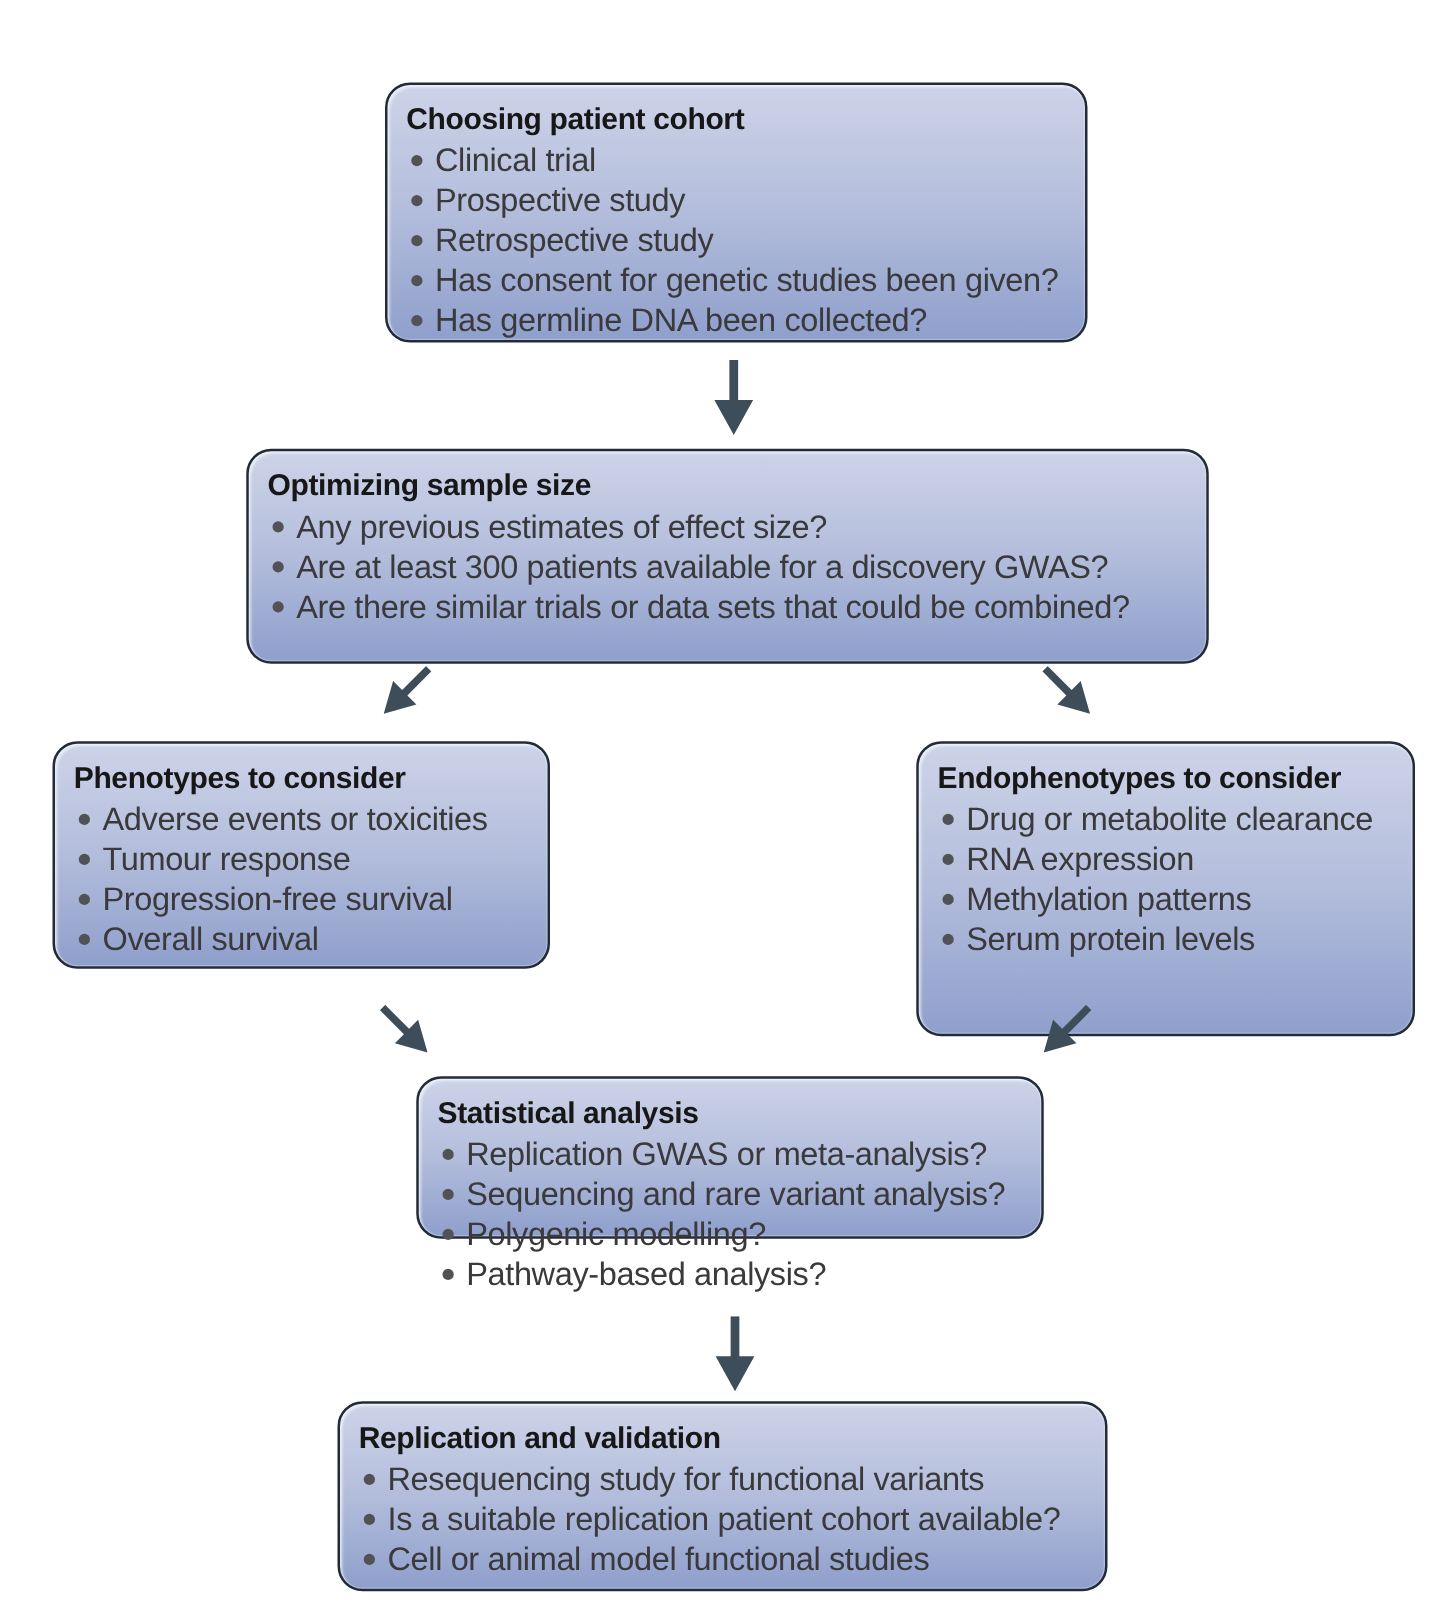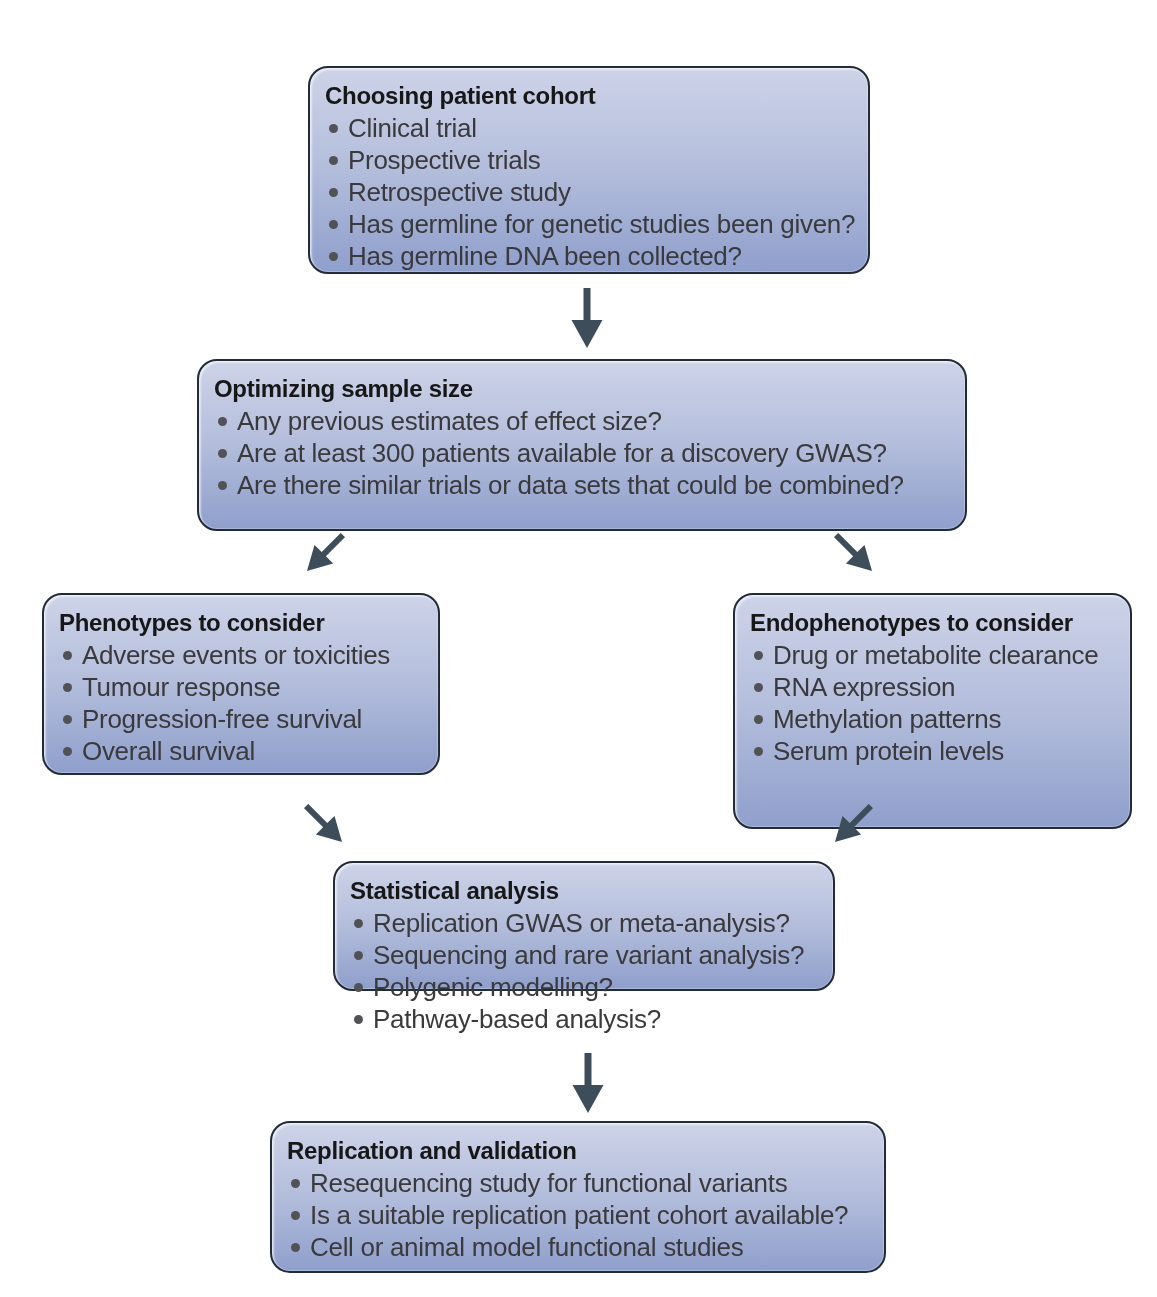--- a/index.html
+++ b/index.html
@@ -90,23 +90,23 @@
 </style>
 </head>
 <body>
 
 <div class="canvas">
 
   <div class="node" id="node-1">
     <h3>Choosing patient cohort</h3>
     <ul>
         <li>Clinical trial</li>
-        <li>Prospective trials</li>
+        <li>Prospective study</li>
         <li>Retrospective study</li>
-        <li>Has germline for genetic studies been given?</li>
+        <li>Has consent for genetic studies been given?</li>
         <li>Has germline DNA been collected?</li>
       </ul>
   </div>
 
   <div class="arrow" id="arrow-a">
     <svg viewBox="0 0 40 60">
       <path d="M16.5 0 h7 v32 h12 L20 60 L4.5 32 h12 z"></path>
     </svg>
   </div>
 

